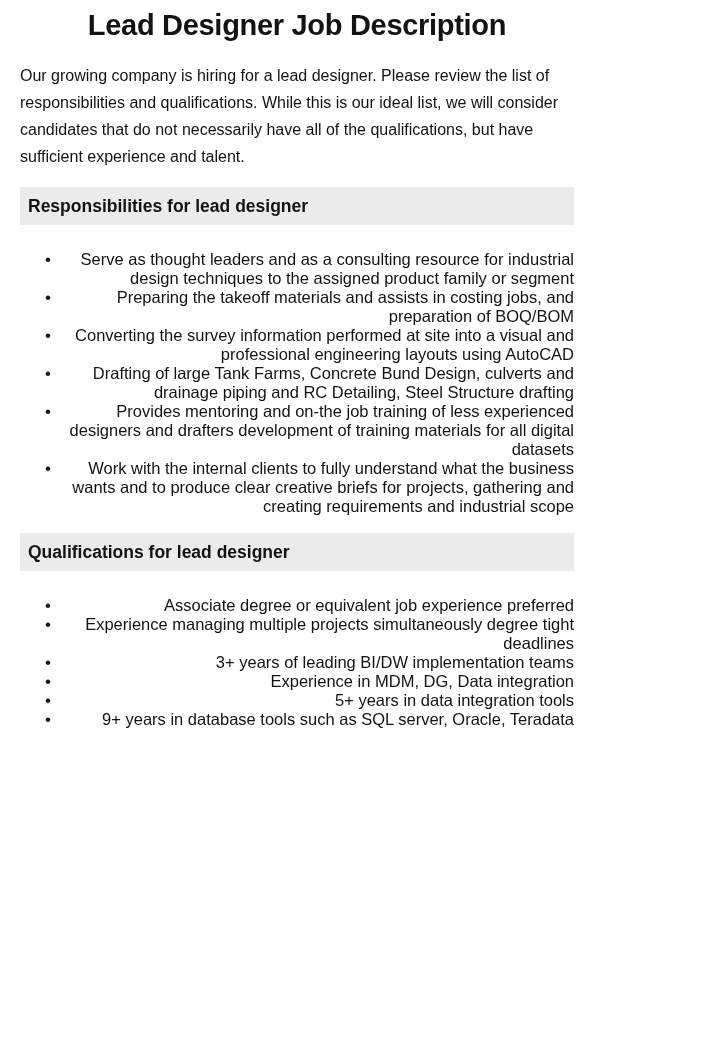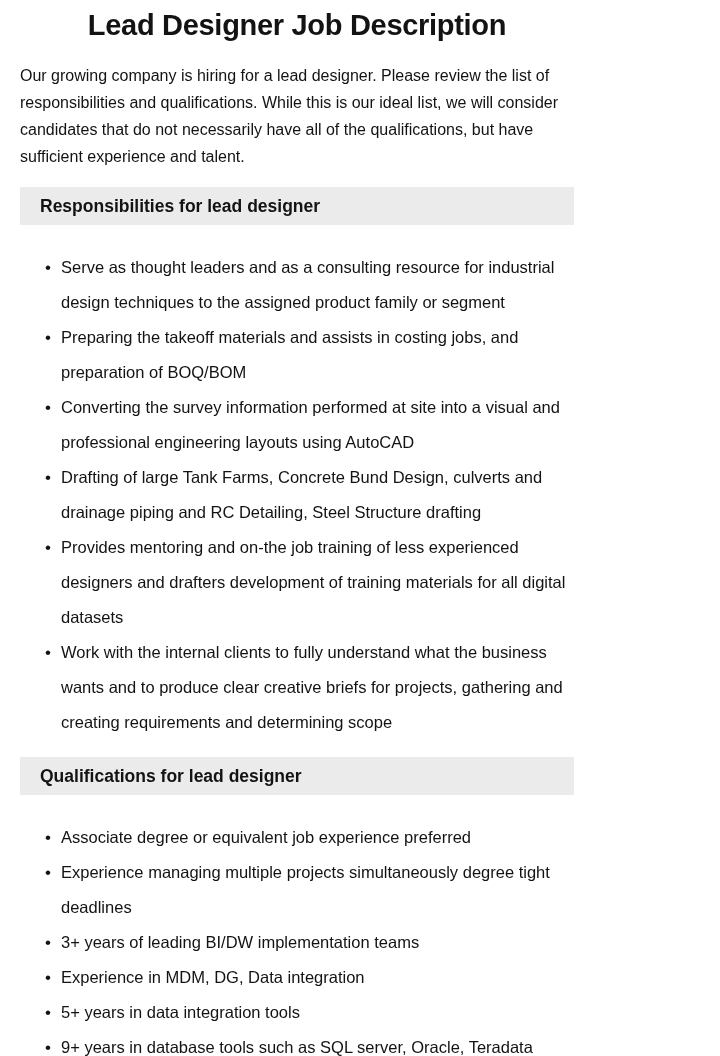--- a/index.html
+++ b/index.html
@@ -28,32 +28,33 @@
     font-size: 16px;
     line-height: 27px;
     margin: 19px 0 16px 0;
   }
   .section-header {
     margin-top: 17px;
     background: #ebebeb;
     font-size: 17.5px;
     font-weight: 700;
     line-height: 20px;
-    padding: 9px 10px 9px 20px;
+    padding: 9px 10px 9px 8px;
   }
   ul.bullet-list {
     list-style: none;
     margin: 25px 0 0 0;
     padding: 0 0 0 41px;
   }
   ul.bullet-list li {
     position: relative;
     font-size: 16.5px;
-    line-height: 35px;
+    line-height: 19px;
     margin: 0;
+    text-align: right;
   }
   ul.bullet-list li::before {
     content: "\2022";
     position: absolute;
     left: -16px;
     top: 0;
     font-size: 17px;
   }
 </style>
 </head>
@@ -66,21 +67,21 @@
   <p class="intro">Our growing company is hiring for a lead designer. Please review the list of responsibilities and qualifications. While this is our ideal list, we will consider candidates that do not necessarily have all of the qualifications, but have sufficient experience and talent.</p>
 
   <div class="section">
     <div class="section-header">Responsibilities for lead designer</div>
     <ul class="bullet-list">
         <li>Serve as thought leaders and as a consulting resource for industrial design techniques to the assigned product family or segment</li>
         <li>Preparing the takeoff materials and assists in costing jobs, and preparation of BOQ/BOM</li>
         <li>Converting the survey information performed at site into a visual and professional engineering layouts using AutoCAD</li>
         <li>Drafting of large Tank Farms, Concrete Bund Design, culverts and drainage piping and RC Detailing, Steel Structure drafting</li>
         <li>Provides mentoring and on-the job training of less experienced designers and drafters development of training materials for all digital datasets</li>
-        <li>Work with the internal clients to fully understand what the business wants and to produce clear creative briefs for projects, gathering and creating requirements and determining scope</li>
+        <li>Work with the internal clients to fully understand what the business wants and to produce clear creative briefs for projects, gathering and creating requirements and industrial scope</li>
       </ul>
   </div>
 
   <div class="section">
     <div class="section-header">Qualifications for lead designer</div>
     <ul class="bullet-list">
         <li>Associate degree or equivalent job experience preferred</li>
         <li>Experience managing multiple projects simultaneously degree tight deadlines</li>
         <li>3+ years of leading BI/DW implementation teams</li>
         <li>Experience in MDM, DG, Data integration</li>

